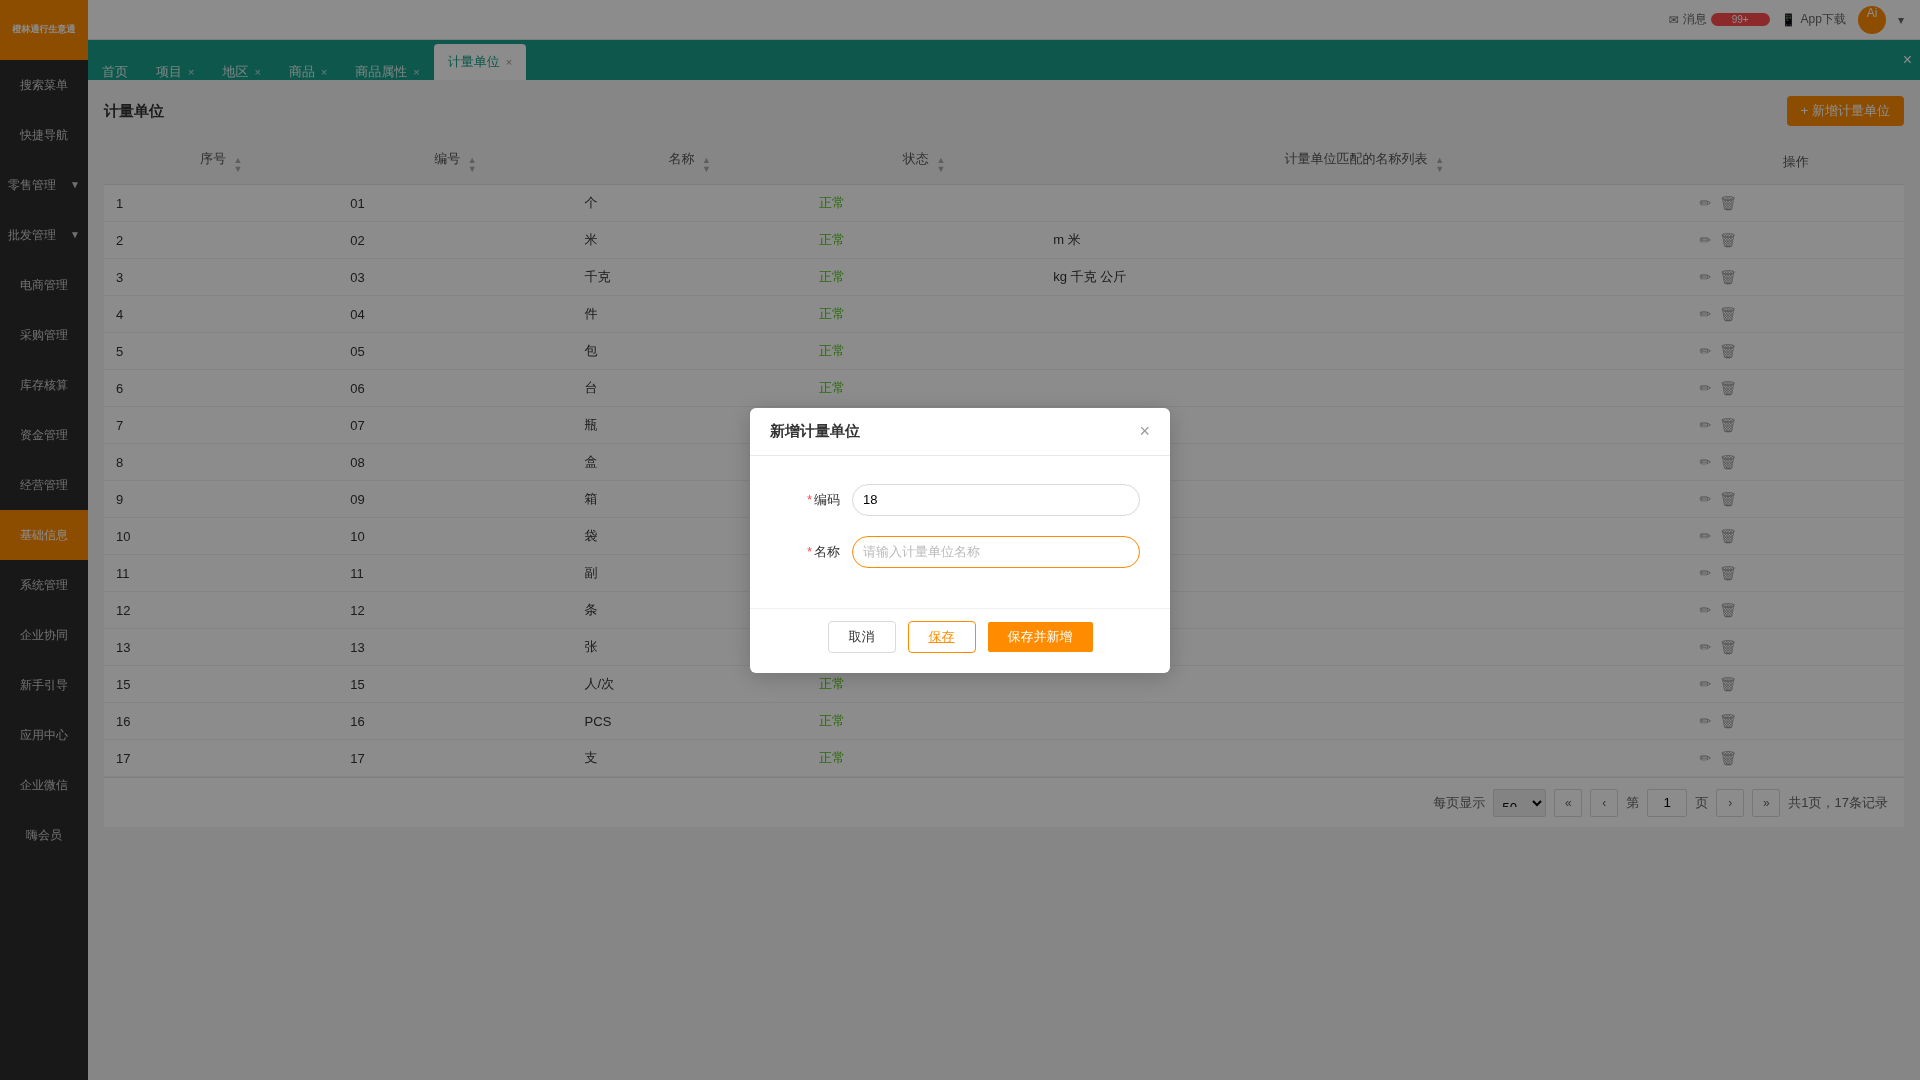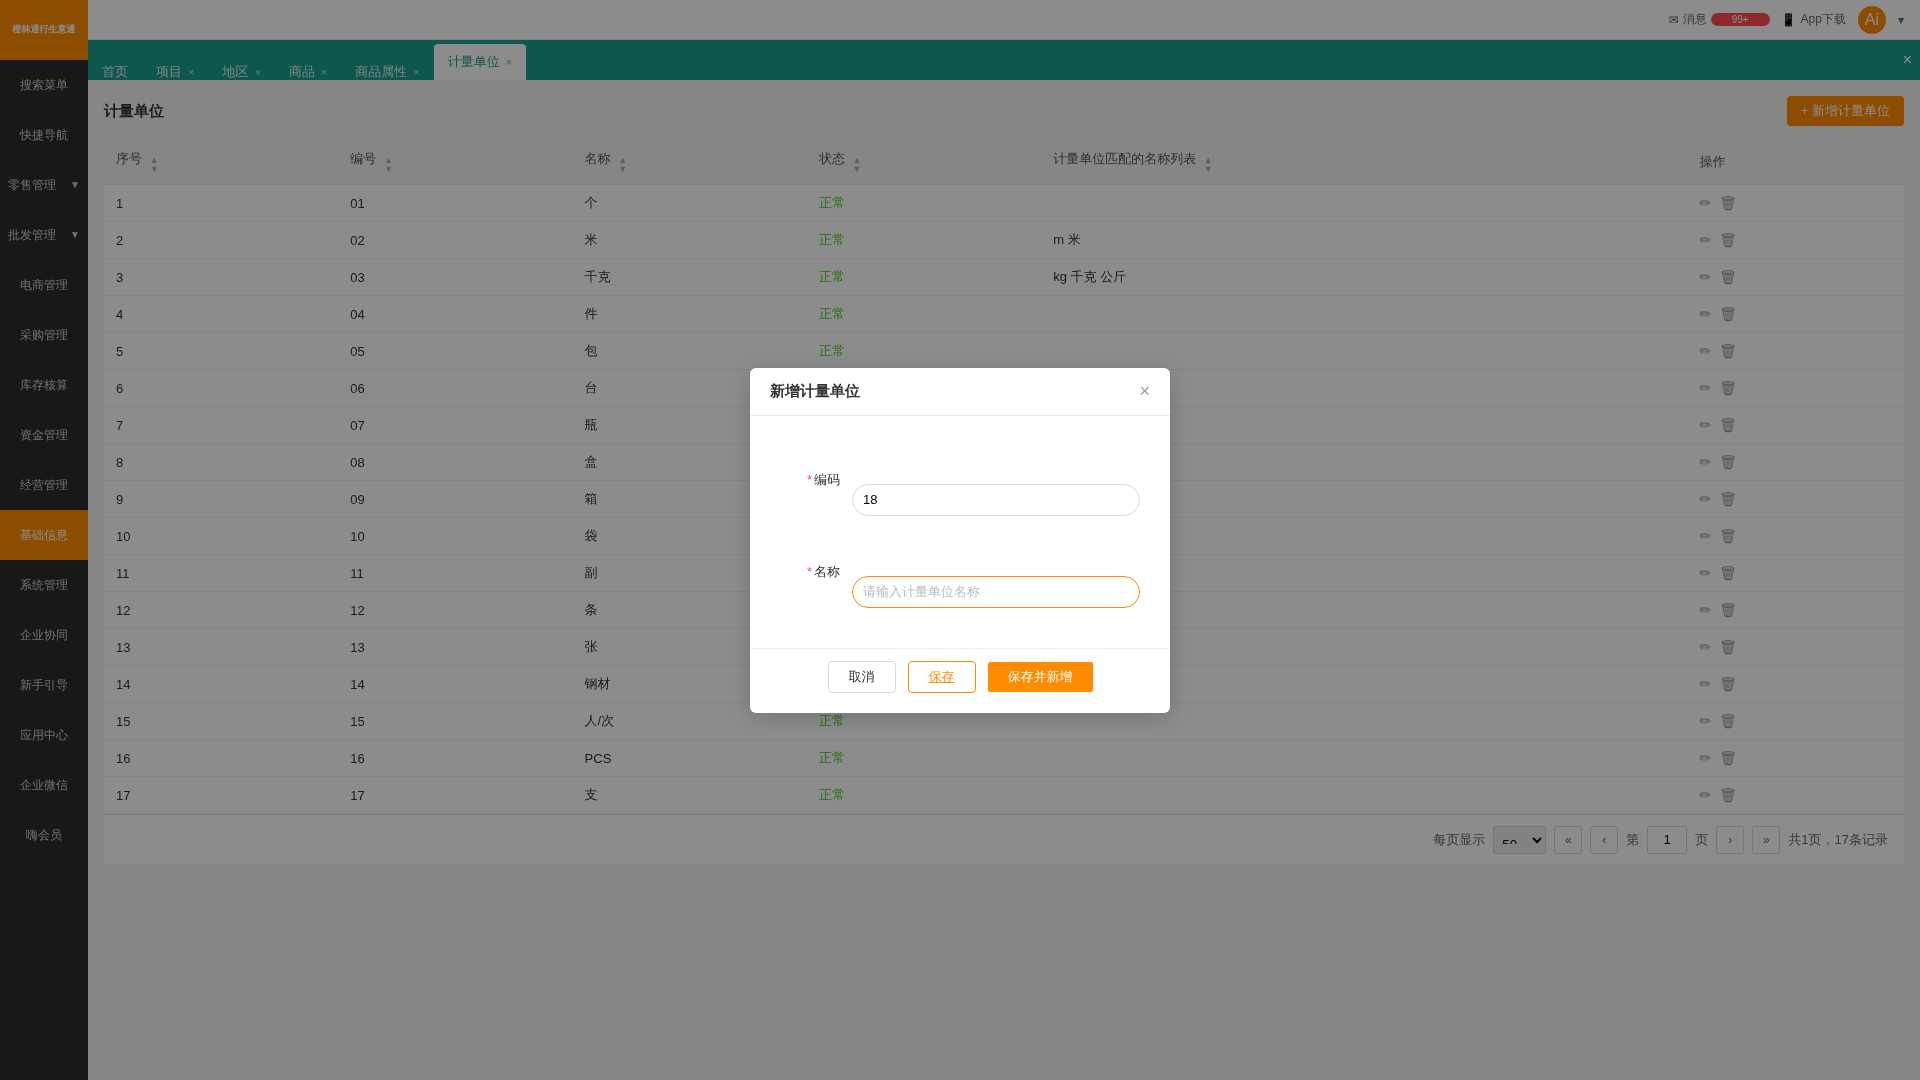--- a/index.html
+++ b/index.html
@@ -12,40 +12,40 @@
     .sidebar-item { width: 88px; min-height: 50px; display: flex; align-items: center; justify-content: center; color: #ccc; font-size: 12px; cursor: pointer; padding: 8px 4px; text-align: center; line-height: 1.4; }
     .sidebar-item.active { background: #ff8c00; color: white; }
 
     
     .main { flex: 1; display: flex; flex-direction: column; height: 1080px; overflow: hidden; }
 
     
     .top-bar { height: 40px; background: #fff; display: flex; align-items: center; justify-content: flex-end; padding: 0 16px; border-bottom: 1px solid #e8e8e8; gap: 12px; }
     .top-bar-item { display: flex; align-items: center; gap: 4px; font-size: 12px; color: #666; cursor: pointer; }
     .badge { background: #ff4d4f; color: white; border-radius: 10px; padding: 1px 21px; font-size: 10px; min-width: 16px; text-align: center; }
-    .avatar { width: 28px; height: 28px; background: #ff8c00; border-radius: 50%; display: flex; align-items: center; justify-content: center; color: white; font-size: 16px; }
+    .avatar { width: 28px; height: 28px; background: #ff8c00; border-radius: 50%; display: flex; align-items: flex-start; justify-content: center; color: white; font-size: 12px; }
 
     
     .tab-bar { height: 40px; background: #1a9e8a; display: flex; align-items: center; padding: 0 0; gap: 0; position: relative; }
     .tab { height: 40px; padding: 0 14px; display: flex; align-items: center; gap: 6px; font-size: 13px; color: rgba(255,255,255,0.85); cursor: pointer; white-space: nowrap; margin-top: 24px; }
     .tab.active { background: #fff; color: #1a9e8a; border-radius: 4px 4px 0 0; margin-top: 4px; height: 36px; }
     .tab-close { color: rgba(255,255,255,0.7); font-size: 11px; cursor: pointer; }
     .tab.active .tab-close { color: #999; }
     .tab-bar-close { position: absolute; right: 8px; color: white; cursor: pointer; font-size: 16px; }
 
     
     .content { flex: 1; padding: 16px; background: #f5f5f5; overflow: auto; position: relative; }
     .page-title { font-size: 15px; font-weight: bold; color: #333; margin-bottom: 14px; display: flex; align-items: center; justify-content: space-between; }
     .add-btn { background: #ff8c00; color: white; border: none; padding: 6px 14px; border-radius: 4px; cursor: pointer; font-size: 13px; }
 
     
     .table-wrap { background: white; border-radius: 4px; overflow: hidden; }
     table { width: 100%; border-collapse: collapse; font-size: 13px; }
     thead tr { background: #f5f5f5; }
-    thead th { padding: 10px 12px; text-align: left; font-weight: 500; color: #555; border-bottom: 1px solid #e8e8e8; white-space: nowrap; }
+    thead th { padding: 10px 12px; text-align: center; font-weight: 500; color: #555; border-bottom: 1px solid #e8e8e8; white-space: nowrap; }
     thead th .sort-arrows { display: inline-flex; flex-direction: column; margin-left: 4px; font-size: 9px; color: #aaa; line-height: 1; }
     tbody tr { border-bottom: 1px solid #f0f0f0; }
     tbody td { padding: 9px 12px; color: #333; }
     .status-normal { color: #52c41a; }
     .action-btns { display: flex; gap: 8px; }
     .action-btn { color: #999; cursor: pointer; font-size: 14px; }
 
     
     .pagination { height: 50px; background: white; display: flex; align-items: center; justify-content: flex-end; padding: 0 16px; gap: 8px; font-size: 13px; color: #666; border-top: 1px solid #e8e8e8; }
     .pagination-btn { width: 28px; height: 28px; border: 1px solid #d9d9d9; background: white; cursor: pointer; display: flex; align-items: center; justify-content: center; border-radius: 2px; color: #666; font-size: 12px; }
@@ -57,21 +57,21 @@
 
     
     .modal { background: white; border-radius: 6px; width: 420px; box-shadow: 0 4px 24px rgba(0,0,0,0.2); }
     .modal-header { padding: 14px 20px; border-bottom: 1px solid #e8e8e8; display: flex; align-items: center; justify-content: space-between; }
     .modal-title { font-size: 15px; font-weight: bold; color: #333; }
     .modal-close { color: #999; cursor: pointer; font-size: 18px; line-height: 1; }
     .modal-body { padding: 28px 30px 20px; }
     .form-row { display: flex; align-items: center; margin-bottom: 20px; }
     .form-label { width: 60px; text-align: right; font-size: 13px; color: #333; margin-right: 12px; }
     .form-label .required { color: #ff4d4f; margin-right: 2px; }
-    .form-input { flex: 1; height: 32px; border: 1px solid #d9d9d9; border-radius: 16px; padding: 0 10px; font-size: 13px; outline: none; margin-top: 40px; }
+    .form-input { flex: 1; height: 32px; border: 1px solid #d9d9d9; border-radius: 16px; padding: 0 10px; font-size: 13px; outline: none; }
     .form-input.name-input { border-color: #ff8c00; }
     .form-input::placeholder { color: #bbb; }
     .modal-footer { padding: 12px 20px 20px; display: flex; align-items: center; justify-content: center; gap: 12px; border-top: 1px solid #f0f0f0; }
     .btn-cancel { padding: 6px 20px; border: 1px solid #d9d9d9; background: white; border-radius: 4px; cursor: pointer; font-size: 13px; color: #333; }
     .btn-save { padding: 6px 20px; border: 1px solid #ff8c00; background: white; color: #ff8c00; border-radius: 4px; cursor: pointer; font-size: 13px; text-decoration: underline; }
     .btn-save-new { padding: 6px 20px; border: none; background: #ff8c00; color: white; border-radius: 2px; cursor: pointer; font-size: 13px; }
   </style>
 </head>
 <body>
 
@@ -390,33 +390,20 @@
       <td class="status-normal">正常</td>
       <td></td>
       <td>
         <div class="action-btns">
           <span class="action-btn">✏</span>
           <span class="action-btn">🗑</span>
         </div>
       </td>
     </tr>
             <tr>
-      <td>14</td>
-      <td>14</td>
-      <td>钢材</td>
-      <td class="status-normal">正常</td>
-      <td></td>
-      <td>
-        <div class="action-btns">
-          <span class="action-btn">✏</span>
-          <span class="action-btn">🗑</span>
-        </div>
-      </td>
-    </tr>
-            <tr>
       <td>15</td>
       <td>15</td>
       <td>人/次</td>
       <td class="status-normal">正常</td>
       <td></td>
       <td>
         <div class="action-btns">
           <span class="action-btn">✏</span>
           <span class="action-btn">🗑</span>
         </div>

